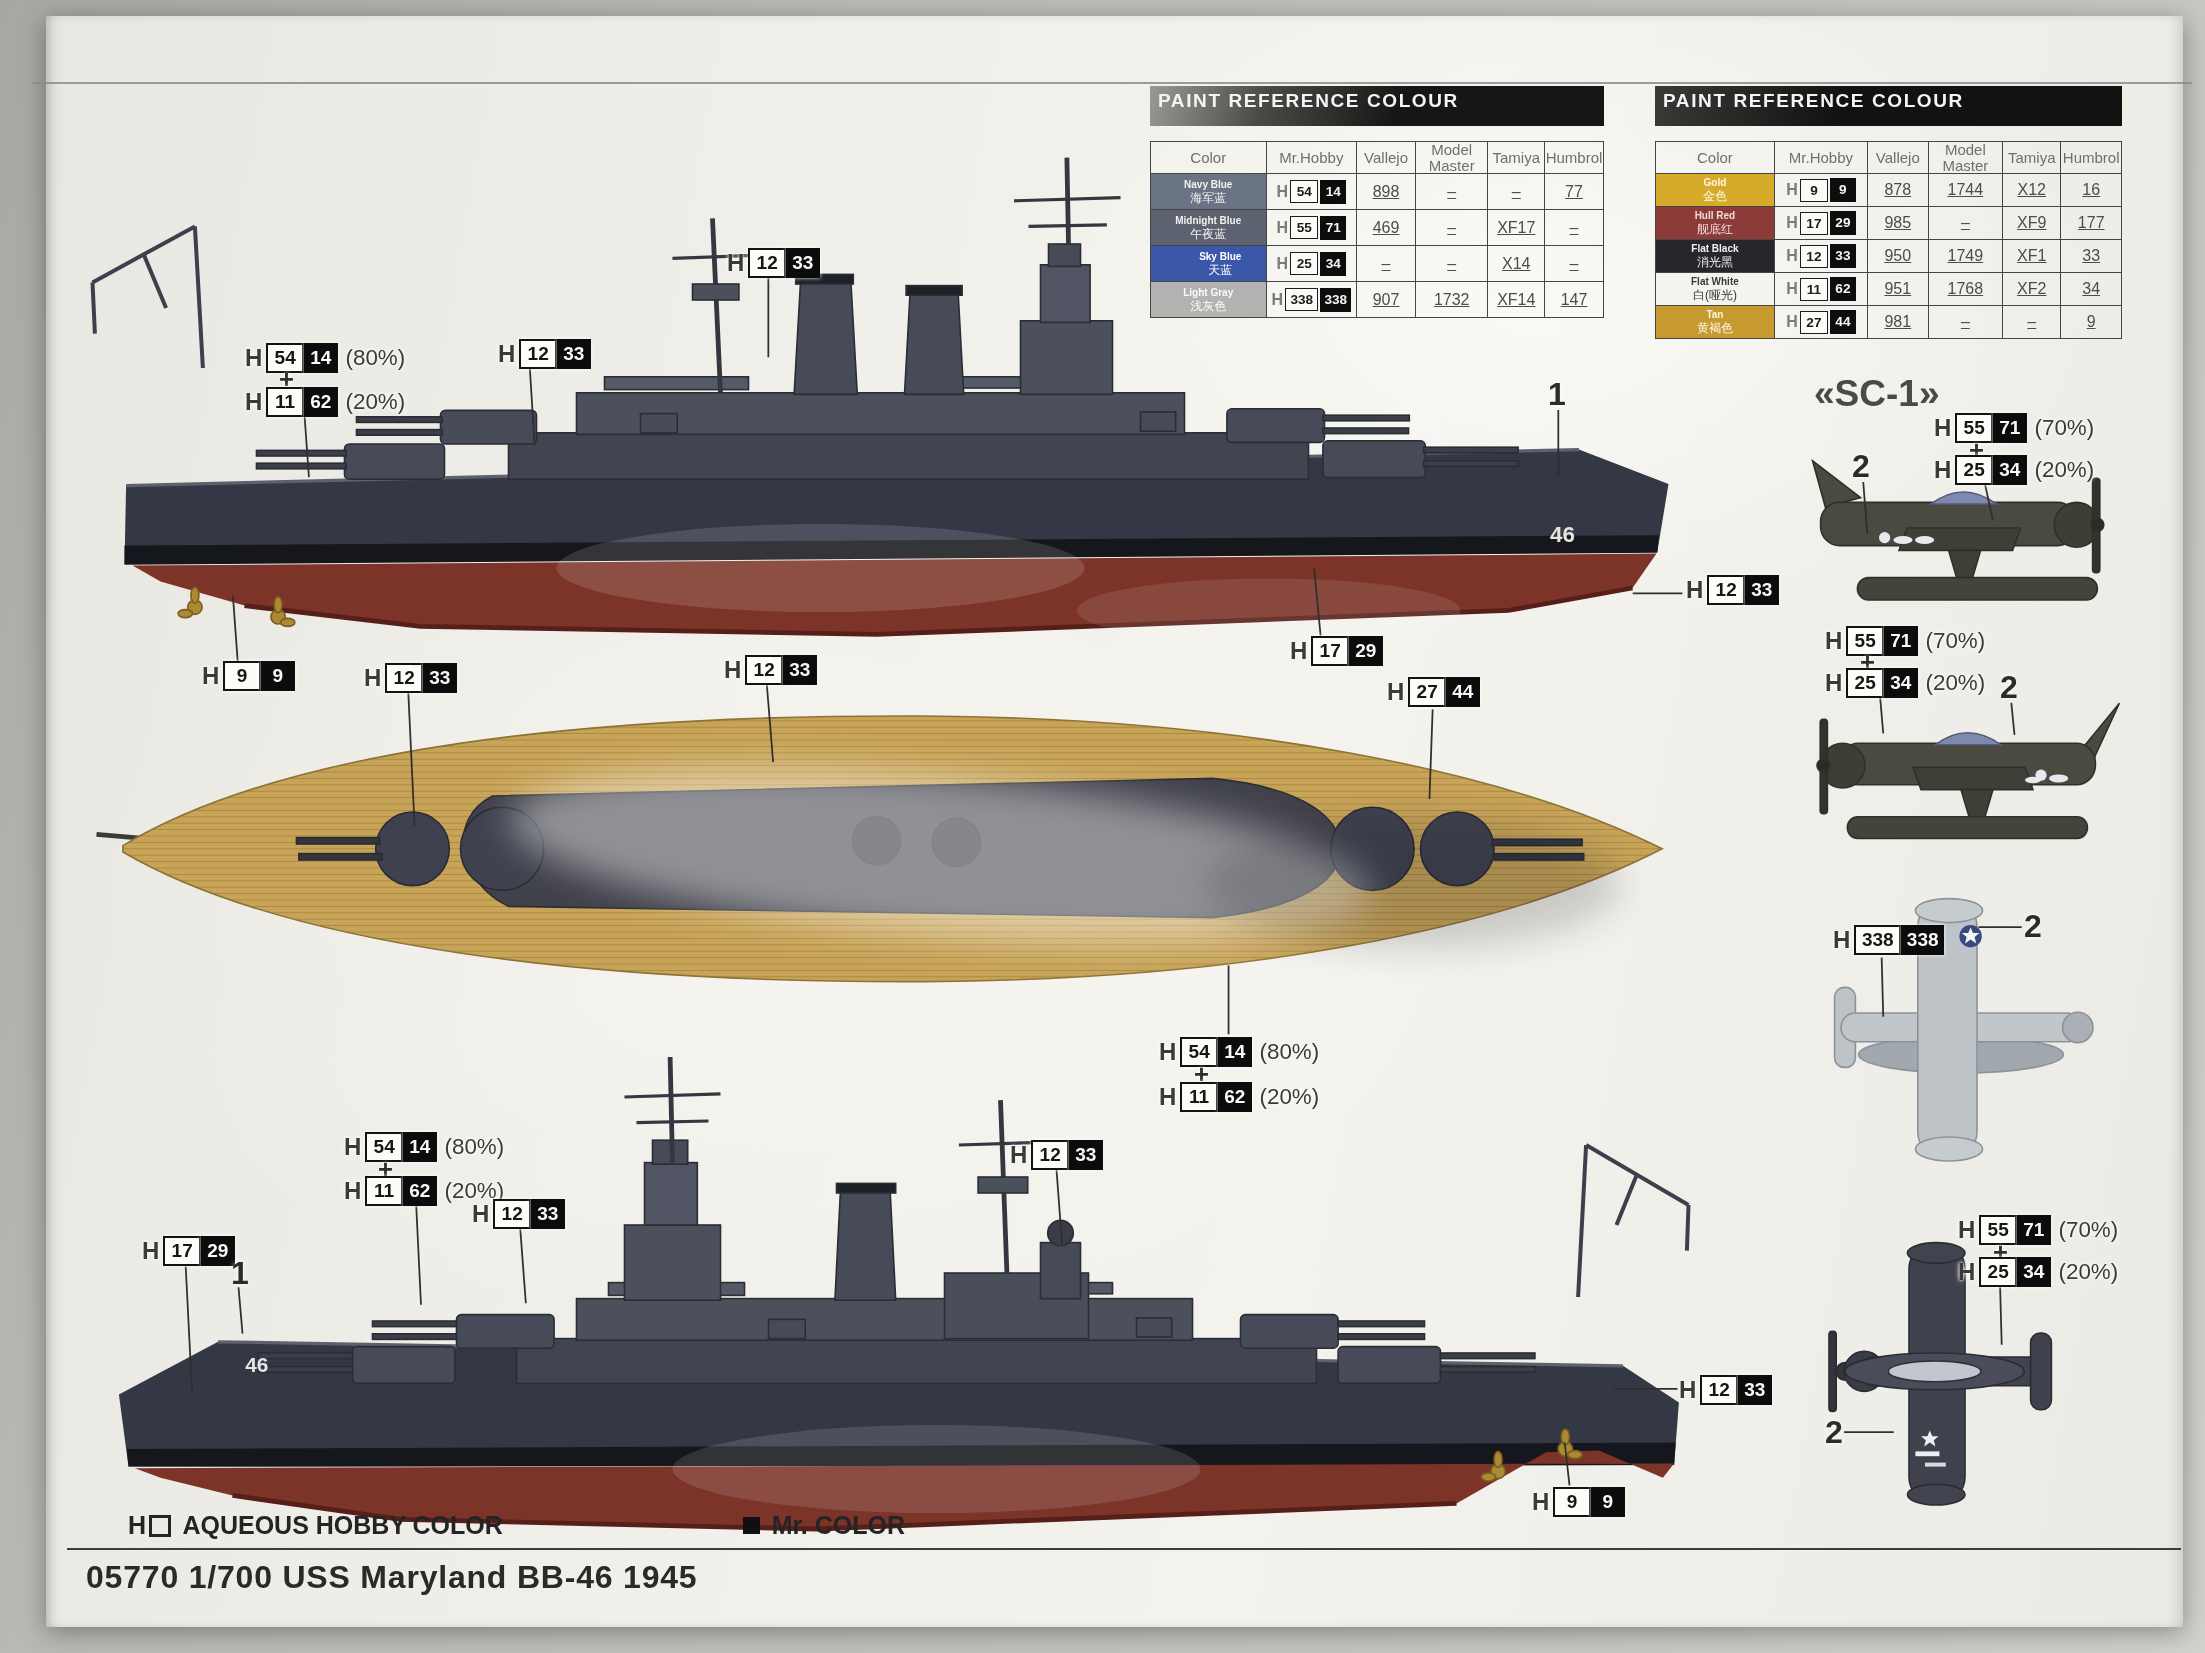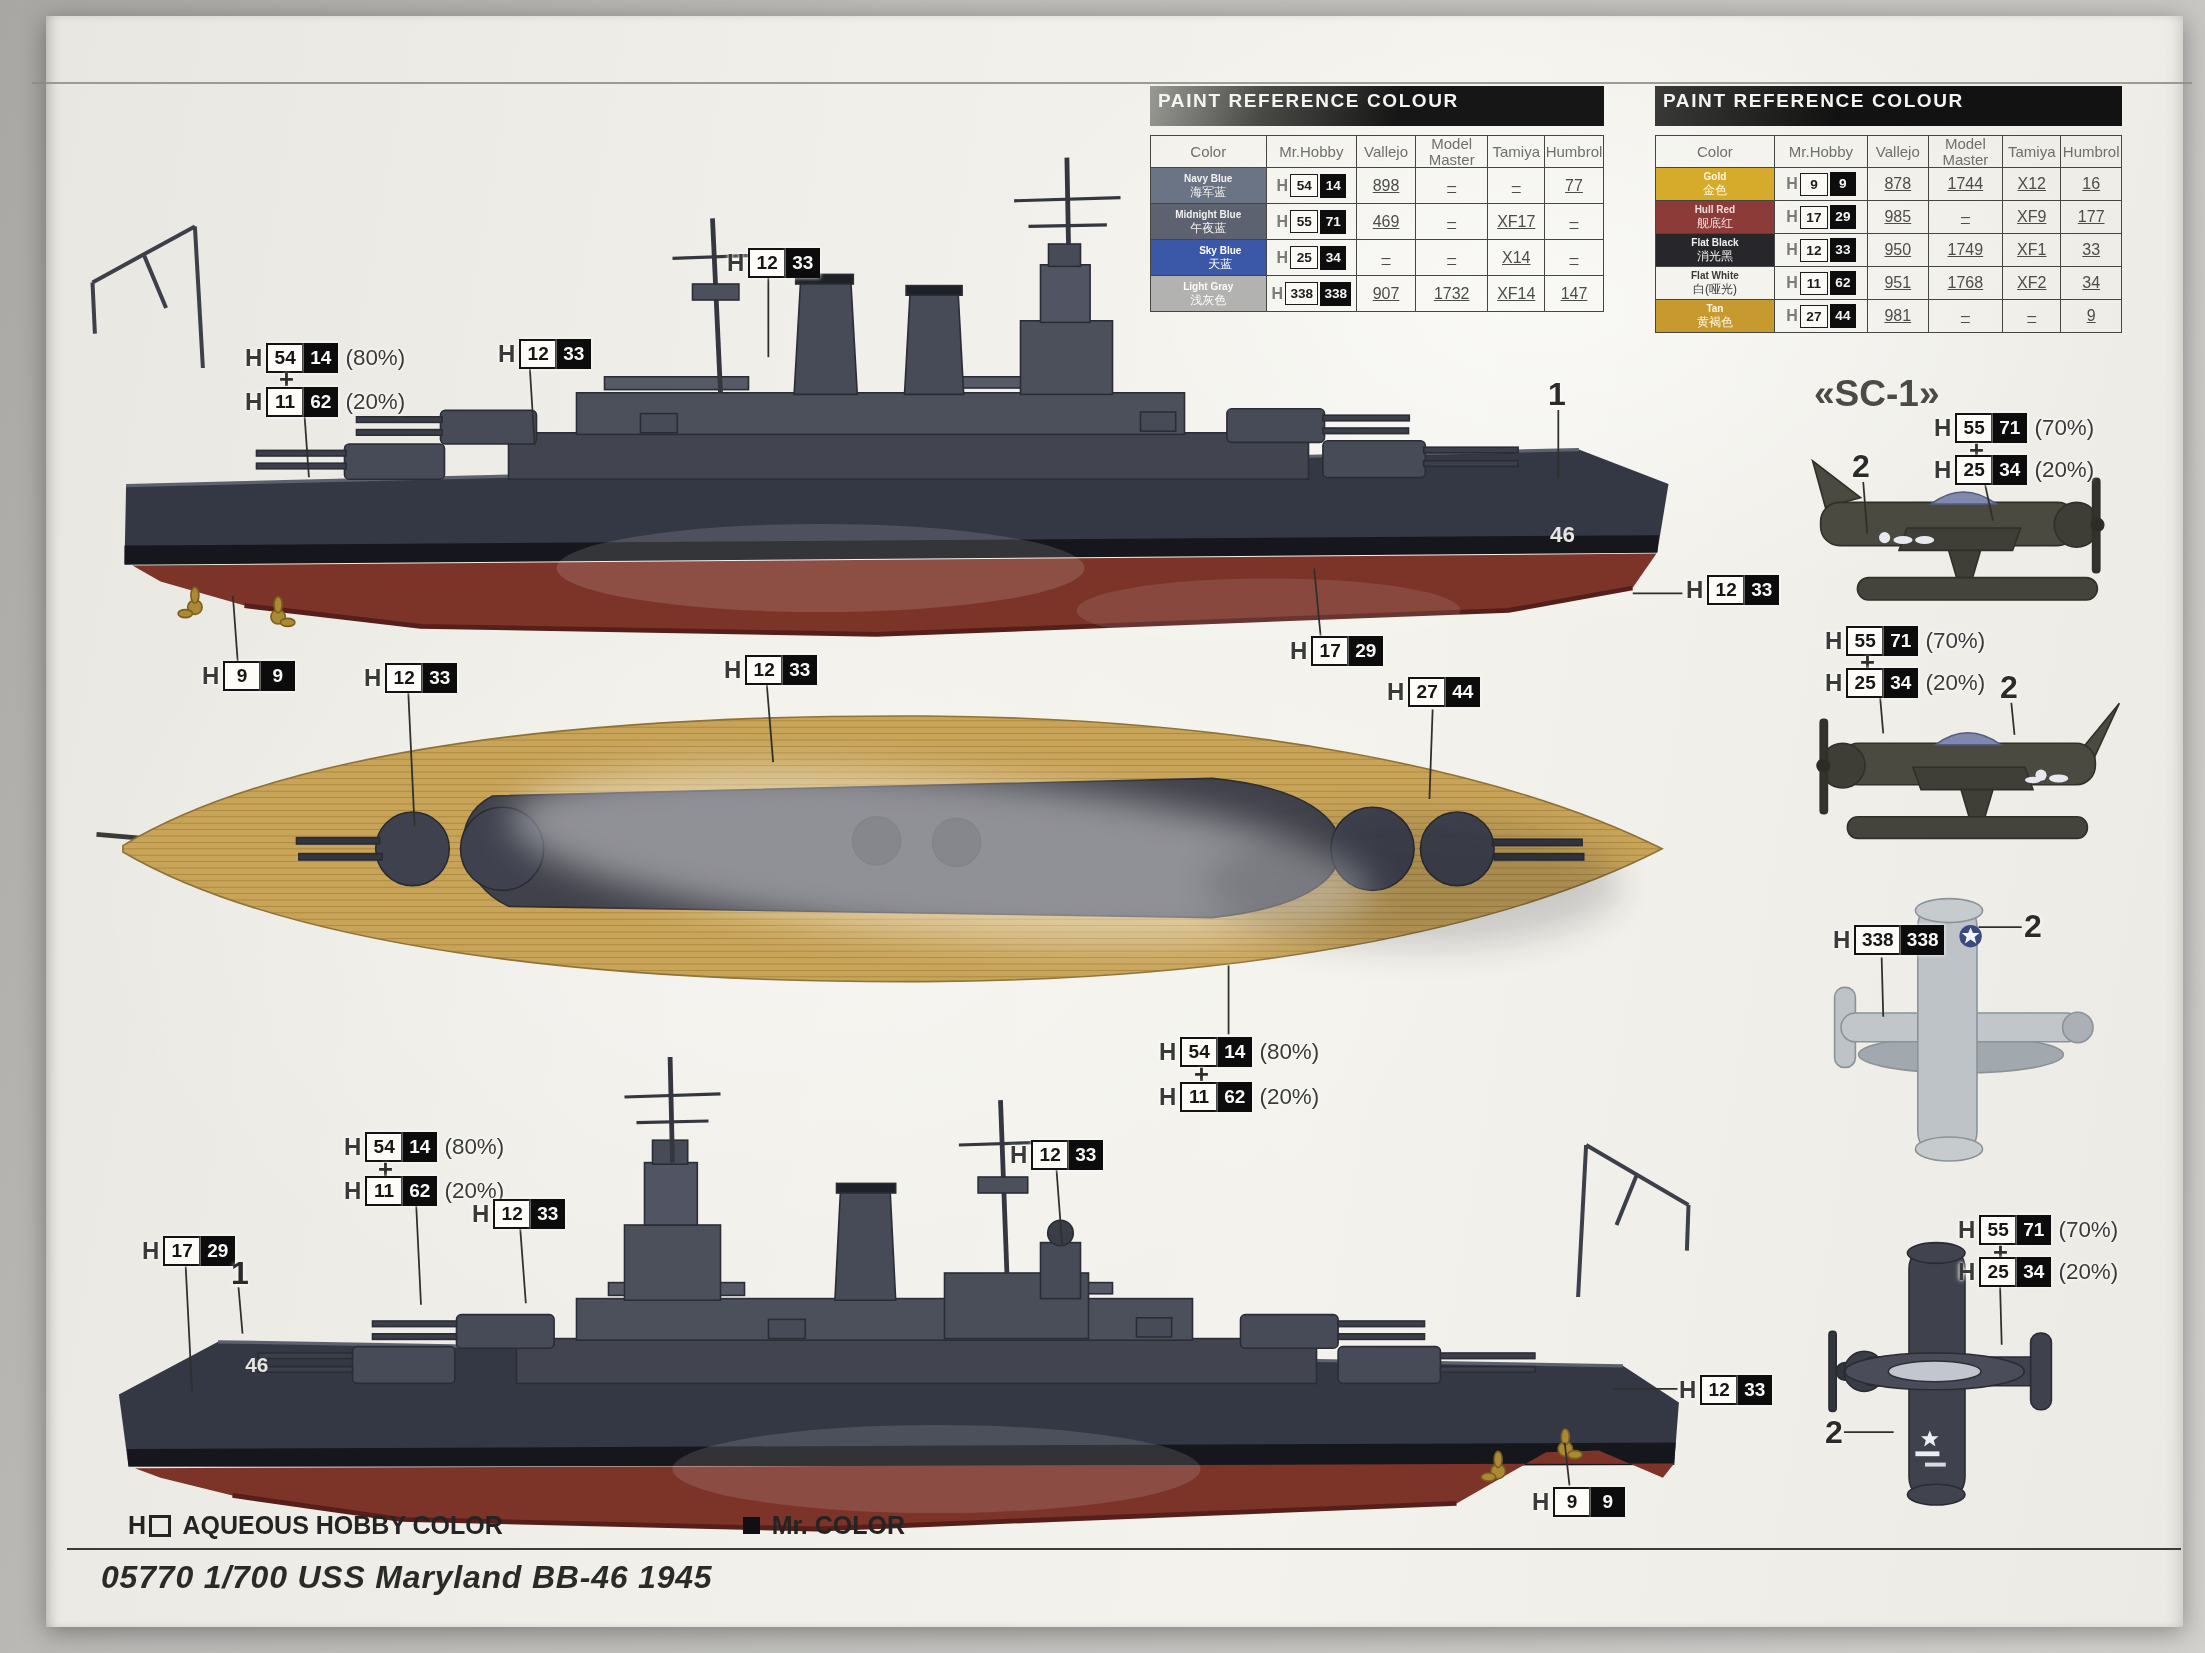--- a/index.html
+++ b/index.html
@@ -24,21 +24,21 @@
 
   
   .ptable{position:absolute;}
   .ptable.t1{left:1150px;top:86px;width:454px;}
   .ptable.t2{left:1655px;top:86px;width:467px;}
   .ptable-title{height:40px;line-height:30px;color:#f4f4f2;font-size:19px;font-weight:bold;
     letter-spacing:1.6px;padding-left:8px;box-sizing:border-box;}
   .t1 .ptable-title{background:linear-gradient(105deg,#9a9a95 0%,#4a4a47 25%,#161616 55%);}
   .t2 .ptable-title{background:linear-gradient(105deg,#3a3a38 0%,#121212 40%);}
   .ptable-grid{display:grid;grid-template-columns:25.5% 20% 13% 16% 12.5% 13%;
-    border-left:1.6px solid #454543;border-top:1.6px solid #454543;margin-top:9px;}
+    border-left:1.6px solid #454543;border-top:1.6px solid #454543;margin-top:15px;}
   .pt-cell{border-right:1.6px solid #454543;border-bottom:1.6px solid #454543;
     display:flex;align-items:center;justify-content:center;flex-direction:column;
     box-sizing:border-box;}
   .pt-head{height:32px;font-size:15px;color:#6f6f6b;line-height:16px;text-align:center;}
   .t1 .pt-row{height:36px;} .t2 .pt-row{height:33px;}
   .pt-val{font-size:16px;color:#4c4c49;text-decoration:underline;}
   .pt-name{font-size:10px;font-weight:bold;line-height:14.4px;}
   .pt-name-cn{font-size:12px;line-height:13.6px;}
   .pt-hobby{flex-direction:row;gap:2.4px;}
   .tchip-h{font-size:16px;font-weight:bold;color:#7b7b77;}
@@ -65,22 +65,22 @@
   .sc1{position:absolute;left:1814px;top:373px;font-size:37px;font-weight:bold;color:#4a4a47;}
 
   
   .legend{position:absolute;left:128px;top:1511px;display:flex;align-items:center;
     font-size:25px;font-weight:bold;color:#242424;}
   .legend .gap{width:240px;}
   .box-open{display:inline-block;width:16px;height:16px;border:3.2px solid #242424;
     margin:0 11.2px 0 3.2px;}
   .box-fill{display:inline-block;width:17.6px;height:17.6px;background:#101014;margin-right:11.2px;}
   .rule{position:absolute;left:67px;right:24px;top:1548px;height:2.4px;background:#3c3c3a;}
-  .footer{position:absolute;left:101px;top:1559px;font-size:32px;font-weight:bold;color:#2a2a28;
-    letter-spacing:0.8px;font-style:italic;}
+  .footer{position:absolute;left:86px;top:1559px;font-size:32px;font-weight:bold;color:#2a2a28;
+    letter-spacing:0.8px;}
 
   svg{position:absolute;overflow:visible;}
   #leaders{left:0;top:0;}
   text{font-family:"Liberation Sans",sans-serif;}
 </style>
 </head>
 <body>
 
 <div class="backdrop">
   <div class="paper"></div>

